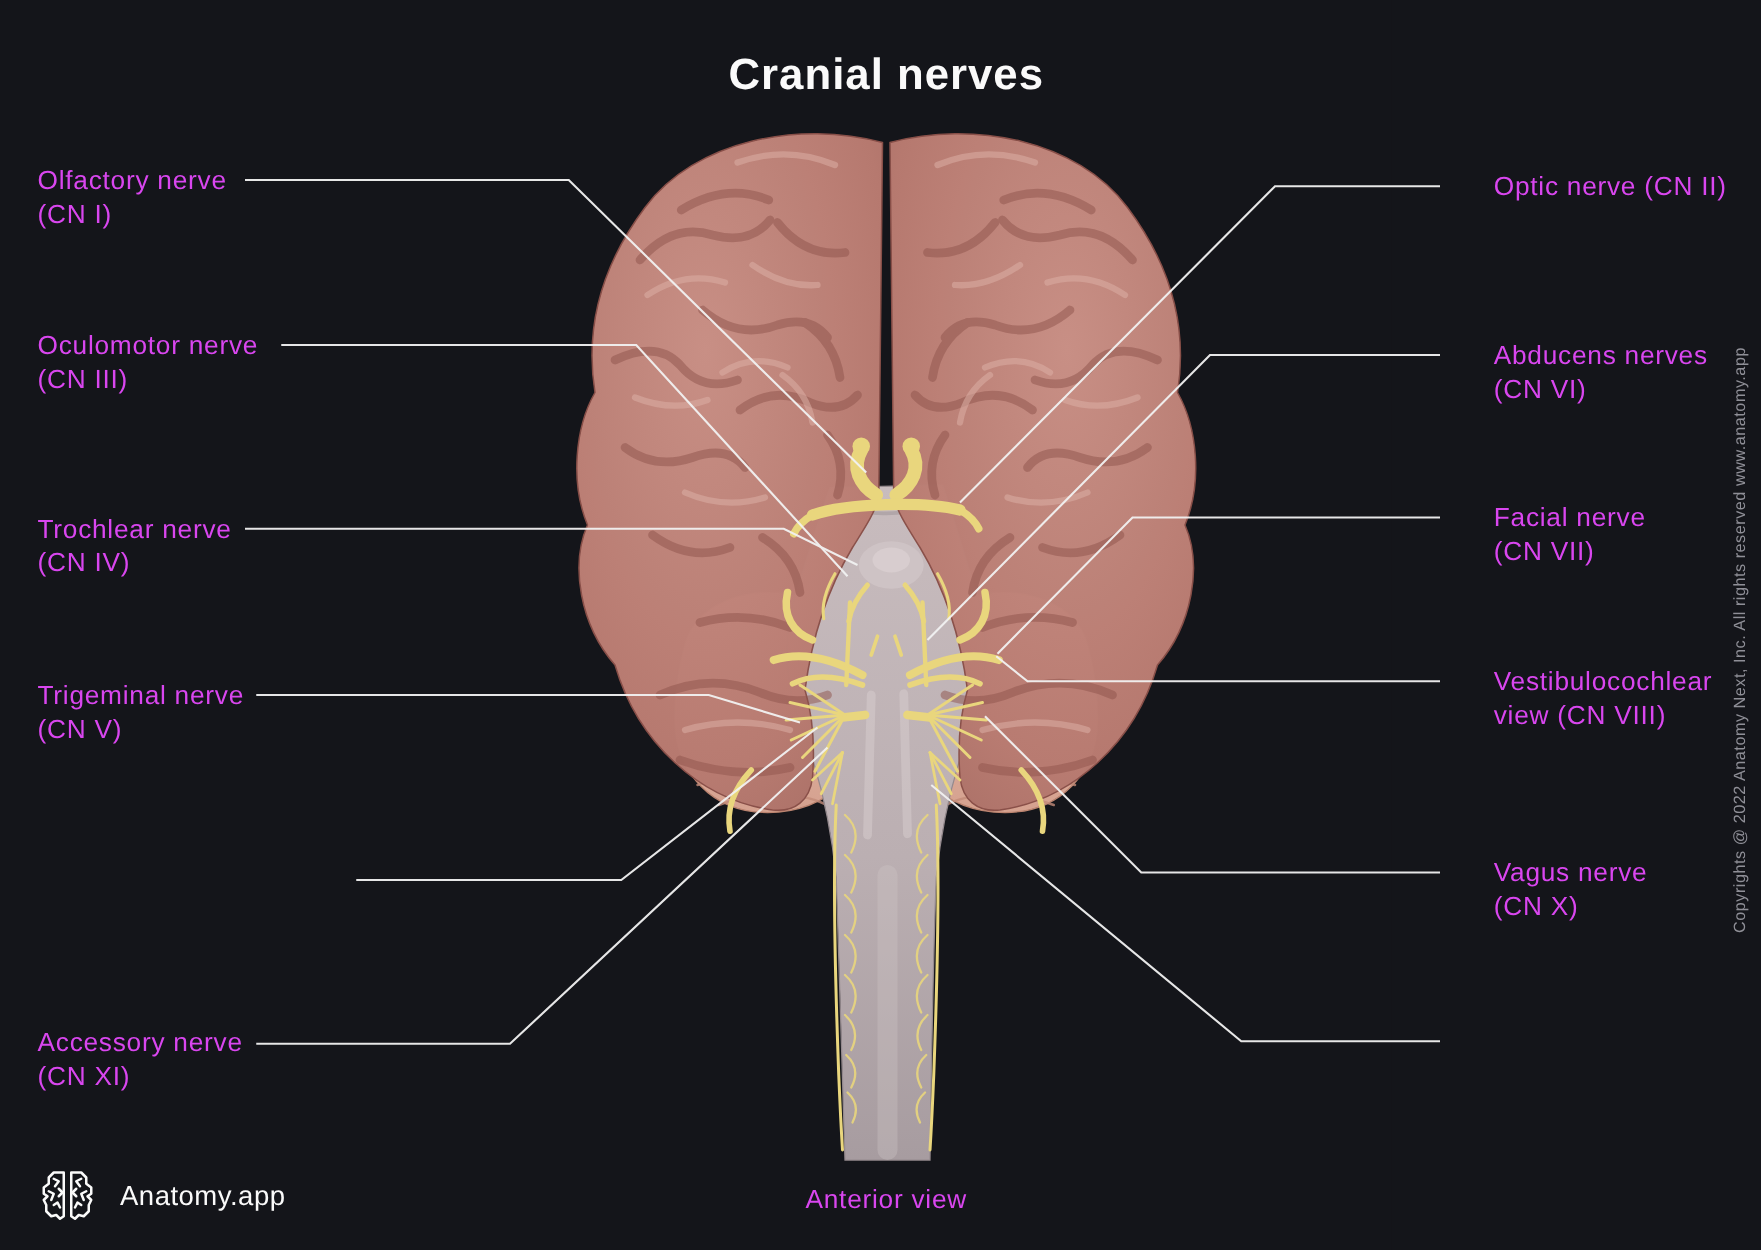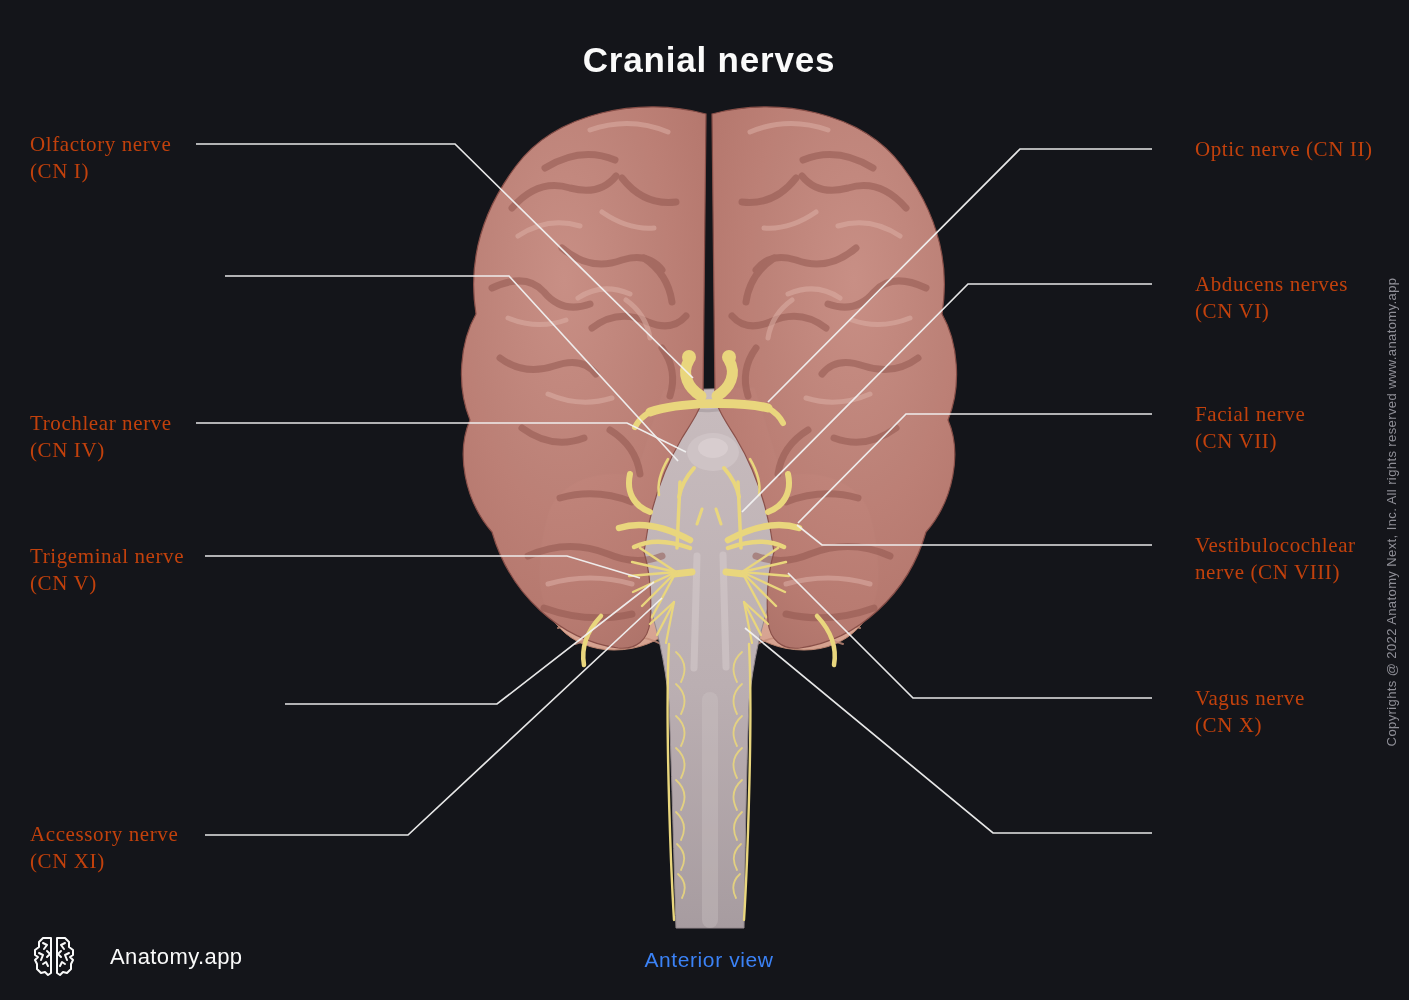--- a/index.html
+++ b/index.html
@@ -26,36 +26,35 @@
   }
   .illu, .leads {
     position: absolute; inset: 0;
     width: 1409px; height: 1000px;
   }
   .nerve-label {
     position: absolute;
     font-size: 21px;
     line-height: 27px;
     letter-spacing: 0.6px;
-    color: #c2410c;
+    color: #d946ef;
     white-space: nowrap;
-    font-family: Liberation Serif, serif;
   }
   .nerve-label.left  { left: 30px;  text-align: left; }
   .nerve-label.right { left: 1156px; text-align: left; margin-left: 39px; }
   .footer-brand {
     position: absolute; left: 30px; top: 933px;
-    display: flex; align-items: center; gap: 32px;
+    display: flex; align-items: center; gap: 18px;
   }
   .brand-text { font-size: 22px; letter-spacing: 0.4px; color: #fafafa; }
   .view-label {
     position: absolute; top: 948px; left: 709px;
     transform: translateX(-50%);
     font-size: 21px; font-weight: 500; letter-spacing: 0.6px;
-    color: #3b82f6; white-space: nowrap;
+    color: #d946ef; white-space: nowrap;
   }
   .copyright {
     position: absolute;
     left: 1112px; top: 504px;
     width: 560px; height: 16px;
     transform: rotate(-90deg);
     transform-origin: center;
     font-size: 13px; letter-spacing: 0.4px;
     color: #8f8f97;
     text-align: center;
@@ -213,20 +212,24 @@
       <polyline points="1152,833 993,833 745,628"></polyline>
     </g>
   </svg>
 
   <div class="title">Cranial nerves</div>
 
   <div class="nerve-label left" style="top:131px">
     <div>Olfactory nerve</div>
     <div>(CN I)</div>
   </div>
+  <div class="nerve-label left" style="top:263px">
+    <div>Oculomotor nerve</div>
+    <div>(CN III)</div>
+  </div>
   <div class="nerve-label left" style="top:543px">
     <div>Trigeminal nerve</div>
     <div>(CN V)</div>
   </div>
   <div class="nerve-label left" style="top:410px">
     <div>Trochlear nerve</div>
     <div>(CN IV)</div>
   </div>
   <div class="nerve-label left" style="top:821px">
     <div>Accessory nerve</div>
@@ -239,21 +242,21 @@
   <div class="nerve-label right" style="top:271px">
     <div>Abducens nerves</div>
     <div>(CN VI)</div>
   </div>
   <div class="nerve-label right" style="top:401px">
     <div>Facial nerve</div>
     <div>(CN VII)</div>
   </div>
   <div class="nerve-label right" style="top:532px">
     <div>Vestibulocochlear</div>
-    <div>nerve (CN VIII)</div>
+    <div>view (CN VIII)</div>
   </div>
   <div class="nerve-label right" style="top:685px">
     <div>Vagus nerve</div>
     <div>(CN X)</div>
   </div>
 
   <div class="footer-brand">
     <svg width="48" height="48" viewBox="0 0 48 48" aria-hidden="true">
       <g stroke="#fafafa" stroke-width="2" fill="none" stroke-linejoin="round" stroke-linecap="round">
         <path d="M21 5 L13 5 L9 9 L9 14 L5 17 L5 22 L8 24 L5 27 L7 31 L7 36 L11 40 L15 39 L18 42 L21 40 Z"></path>

